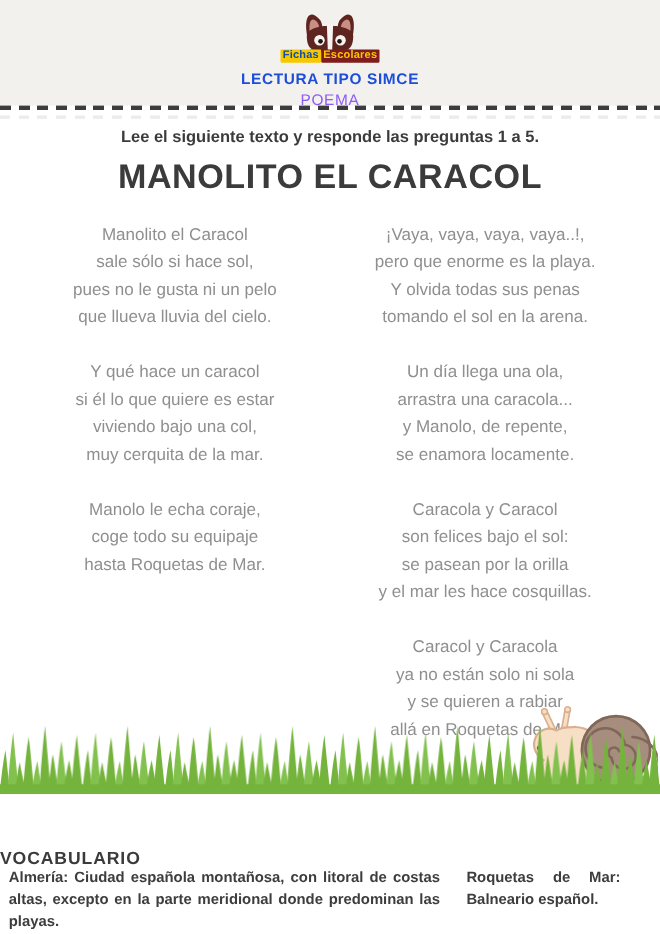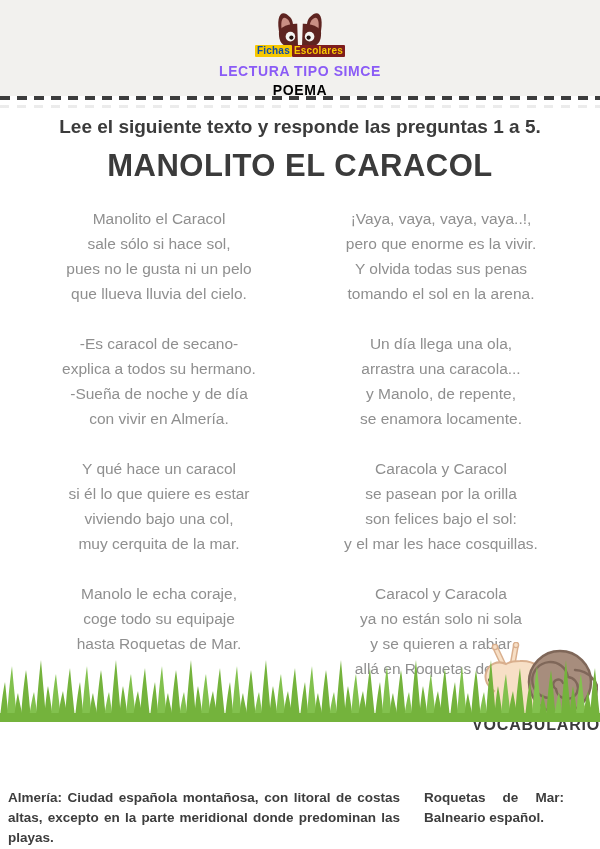--- a/index.html
+++ b/index.html
@@ -11,39 +11,39 @@
   
   .header{
     height:96px;background:#f2f1ee;
     display:flex;flex-direction:column;align-items:center;
     padding-top:5px;box-sizing:border-box;
   }
   .logo{display:flex;flex-direction:column;align-items:center;line-height:1;}
   .logo-text{margin-top:-6px;font-size:10px;font-weight:bold;letter-spacing:.2px;display:flex;}
   .lt1{background:#f7c800;color:#0f4fa8;padding:1px 2px;border-radius:1px;}
   .lt2{background:#7f1d1d;color:#f7c800;padding:1px 2px;border-radius:1px;}
-  .header-line1{margin-top:6px;font-size:14px;font-weight:bold;color:#8b5cf6;letter-spacing:.6px;}
-  .header-line2{margin-top:3px;font-size:14px;font-weight:bold;color:#000000;letter-spacing:.6px;}
+  .header-line1{margin-top:6px;font-size:14px;font-weight:bold;color:#1d4ed8;letter-spacing:.6px;}
+  .header-line2{margin-top:3px;font-size:14px;font-weight:normal;color:#8b5cf6;letter-spacing:.6px;}
   
   .dashed{height:4px;background:repeating-linear-gradient(90deg,#3c3c3c 0 10px,transparent 10px 17px);}
   .dashed-echo{height:3px;margin-top:5px;background:repeating-linear-gradient(90deg,#3c3c3c 0 9px,transparent 9px 17px);opacity:.10;}
   
-  .instruction{margin:8px 12px 0;text-align:center;font-size:19px;font-weight:bold;color:#3b3b3b;}
+  .instruction{margin:8px 12px 0;text-align:center;font-size:15px;font-weight:bold;color:#3b3b3b;}
   .title{margin:10px 0 0;text-align:center;font-size:31px;font-weight:800;color:#3b3b3b;letter-spacing:.5px;}
   
   .poem{margin-top:22px;display:grid;grid-template-columns:1fr 1fr;padding:0 18px;}
   .poem-col{text-align:center;}
   .stanza{margin-bottom:25px;}
   .poem-line{font-size:15.5px;line-height:25px;color:#8f8f8f;}
   
   .footer-art{position:absolute;left:0;right:0;top:646px;height:76px;overflow:visible;}
   .snail{position:absolute;right:2px;bottom:2px;z-index:1;}
   .grass{position:absolute;left:0;bottom:0;z-index:2;display:block;}
   
-  .vocab-heading{position:absolute;top:716px;left:0;width:100%;margin:0;text-align:right;
+  .vocab-heading{position:absolute;top:772px;left:0;width:100%;margin:0;text-align:left;
     font-size:16px;font-weight:800;color:#3b3b3b;letter-spacing:.8px;}
   .vocab-row{position:absolute;top:788px;left:8px;right:10px;display:flex;gap:24px;}
   .vocab-entry{font-size:13.5px;font-weight:bold;color:#3d3d3d;line-height:20px;text-align:justify;margin:0;}
   .vocab-wide{width:392px;flex:none;}
   .vocab-narrow{width:140px;flex:none;}
 </style>
 </head>
 <body>
 
 <div class="page">
@@ -86,54 +86,48 @@
 
   <div class="poem">
     <div class="poem-col">
         <div class="stanza">
           <div class="poem-line">Manolito el Caracol</div>
           <div class="poem-line">sale sólo si hace sol,</div>
           <div class="poem-line">pues no le gusta ni un pelo</div>
           <div class="poem-line">que llueva lluvia del cielo.</div>
         </div>
         <div class="stanza">
-          <div class="poem-line">-Es caracol de secano-</div>
-          <div class="poem-line">explica a todos su hermano.</div>
-          <div class="poem-line">-Sueña de noche y de día</div>
-          <div class="poem-line">con vivir en Almería.</div>
-        </div>
-        <div class="stanza">
           <div class="poem-line">Y qué hace un caracol</div>
           <div class="poem-line">si él lo que quiere es estar</div>
           <div class="poem-line">viviendo bajo una col,</div>
           <div class="poem-line">muy cerquita de la mar.</div>
         </div>
         <div class="stanza">
           <div class="poem-line">Manolo le echa coraje,</div>
           <div class="poem-line">coge todo su equipaje</div>
           <div class="poem-line">hasta Roquetas de Mar.</div>
         </div>
       </div>
     <div class="poem-col">
         <div class="stanza">
           <div class="poem-line">¡Vaya, vaya, vaya, vaya..!,</div>
-          <div class="poem-line">pero que enorme es la vivir.</div>
+          <div class="poem-line">pero que enorme es la playa.</div>
           <div class="poem-line">Y olvida todas sus penas</div>
           <div class="poem-line">tomando el sol en la arena.</div>
         </div>
         <div class="stanza">
           <div class="poem-line">Un día llega una ola,</div>
           <div class="poem-line">arrastra una caracola...</div>
           <div class="poem-line">y Manolo, de repente,</div>
           <div class="poem-line">se enamora locamente.</div>
         </div>
         <div class="stanza">
           <div class="poem-line">Caracola y Caracol</div>
+          <div class="poem-line">son felices bajo el sol:</div>
           <div class="poem-line">se pasean por la orilla</div>
-          <div class="poem-line">son felices bajo el sol:</div>
           <div class="poem-line">y el mar les hace cosquillas.</div>
         </div>
         <div class="stanza">
           <div class="poem-line">Caracol y Caracola</div>
           <div class="poem-line">ya no están solo ni sola</div>
           <div class="poem-line">y se quieren a rabiar</div>
           <div class="poem-line">allá en Roquetas de Mar.</div>
         </div>
       </div>
   </div>

